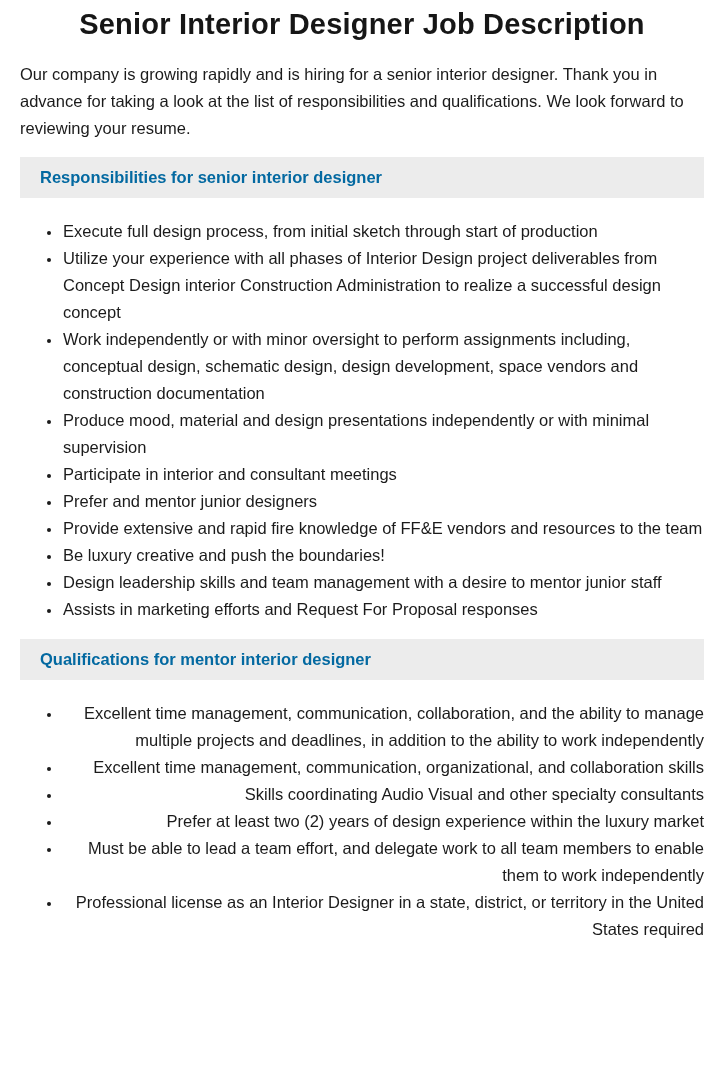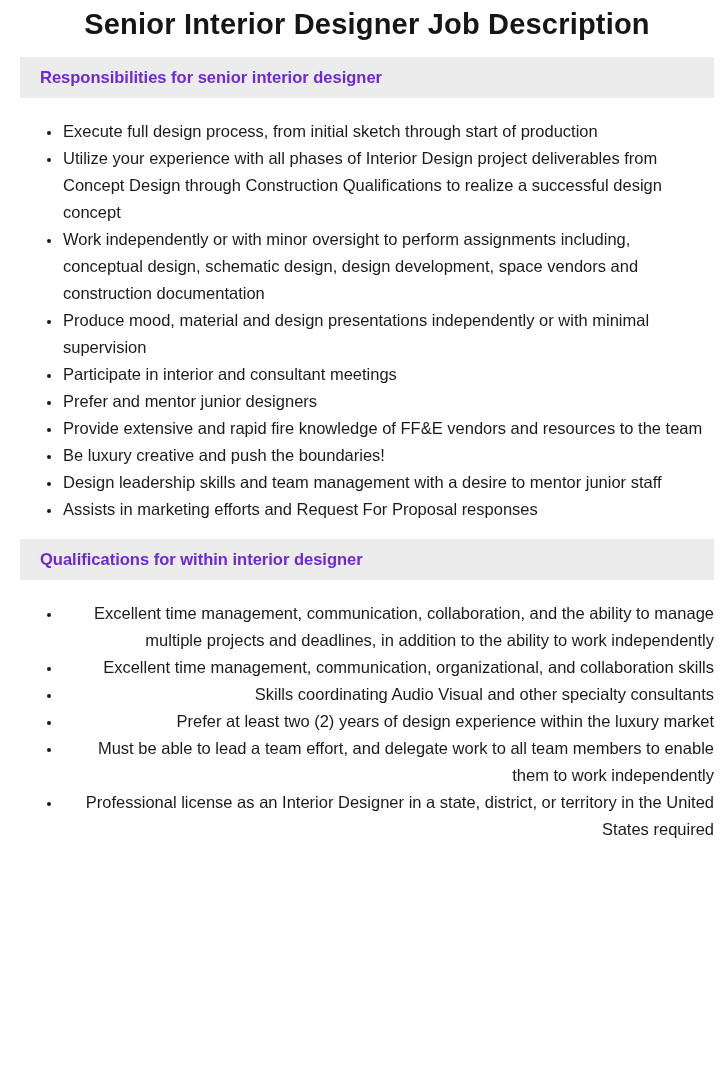--- a/index.html
+++ b/index.html
@@ -8,21 +8,21 @@
     padding: 0;
     background: #ffffff;
   }
   body {
     width: 720px;
     min-height: 1083px;
     font-family: "Liberation Sans", sans-serif;
     color: #1b1b1b;
   }
   .page {
-    padding: 0 6px 30px 20px;
+    padding: 0 16px 30px 20px;
   }
   .page-title {
     font-size: 29px;
     line-height: 35px;
     font-weight: 800;
     text-align: center;
     margin: 7px 0 0 0;
     letter-spacing: 0.2px;
     color: #161616;
   }
@@ -31,21 +31,21 @@
     line-height: 27px;
     margin: 19px 0 0 0;
   }
   .section-heading {
     background: #ececec;
     font-size: 16.5px;
     line-height: 19px;
     font-weight: bold;
     padding: 11px 20px;
     margin-top: 15px;
-    color: #6d28d9;
+    color: #0369a1;
   }
   .bullet-list {
     margin: 20px 0 16px 0;
     padding: 0 0 0 42px;
     font-size: 16.5px;
     line-height: 27px;
     list-style: disc outside;
   }
   .bullet-list li {
     padding-left: 1px;
@@ -59,39 +59,40 @@
     text-align: right;
   }
 </style>
 </head>
 <body>
 
 <div class="page">
 
   <h1 class="page-title">Senior Interior Designer Job Description</h1>
 
+  <p class="intro">Our company is growing rapidly and is hiring for a senior interior designer. Thank you in advance for taking a look at the list of responsibilities and qualifications. We look forward to reviewing your resume.</p>
 
   <div class="section">
     <div class="section-heading">Responsibilities for senior interior designer</div>
     <ul class="bullet-list">
         <li>Execute full design process, from initial sketch through start of production</li>
-        <li>Utilize your experience with all phases of Interior Design project deliverables from Concept Design through Construction Qualifications to realize a successful design concept</li>
+        <li>Utilize your experience with all phases of Interior Design project deliverables from Concept Design interior Construction Administration to realize a successful design concept</li>
         <li>Work independently or with minor oversight to perform assignments including, conceptual design, schematic design, design development, space vendors and construction documentation</li>
         <li>Produce mood, material and design presentations independently or with minimal supervision</li>
         <li>Participate in interior and consultant meetings</li>
         <li>Prefer and mentor junior designers</li>
         <li>Provide extensive and rapid fire knowledge of FF&amp;E vendors and resources to the team</li>
         <li>Be luxury creative and push the boundaries!</li>
         <li>Design leadership skills and team management with a desire to mentor junior staff</li>
         <li>Assists in marketing efforts and Request For Proposal responses</li>
       </ul>
   </div>
 
   <div class="section">
-    <div class="section-heading">Qualifications for within interior designer</div>
+    <div class="section-heading">Qualifications for mentor interior designer</div>
     <ul class="bullet-list">
         <li>Excellent time management, communication, collaboration, and the ability to manage multiple projects and deadlines, in addition to the ability to work independently</li>
         <li>Excellent time management, communication, organizational, and collaboration skills</li>
         <li>Skills coordinating Audio Visual and other specialty consultants</li>
         <li>Prefer at least two (2) years of design experience within the luxury market</li>
         <li>Must be able to lead a team effort, and delegate work to all team members to enable them to work independently</li>
         <li>Professional license as an Interior Designer in a state, district, or territory in the United States required</li>
       </ul>
   </div>
 

